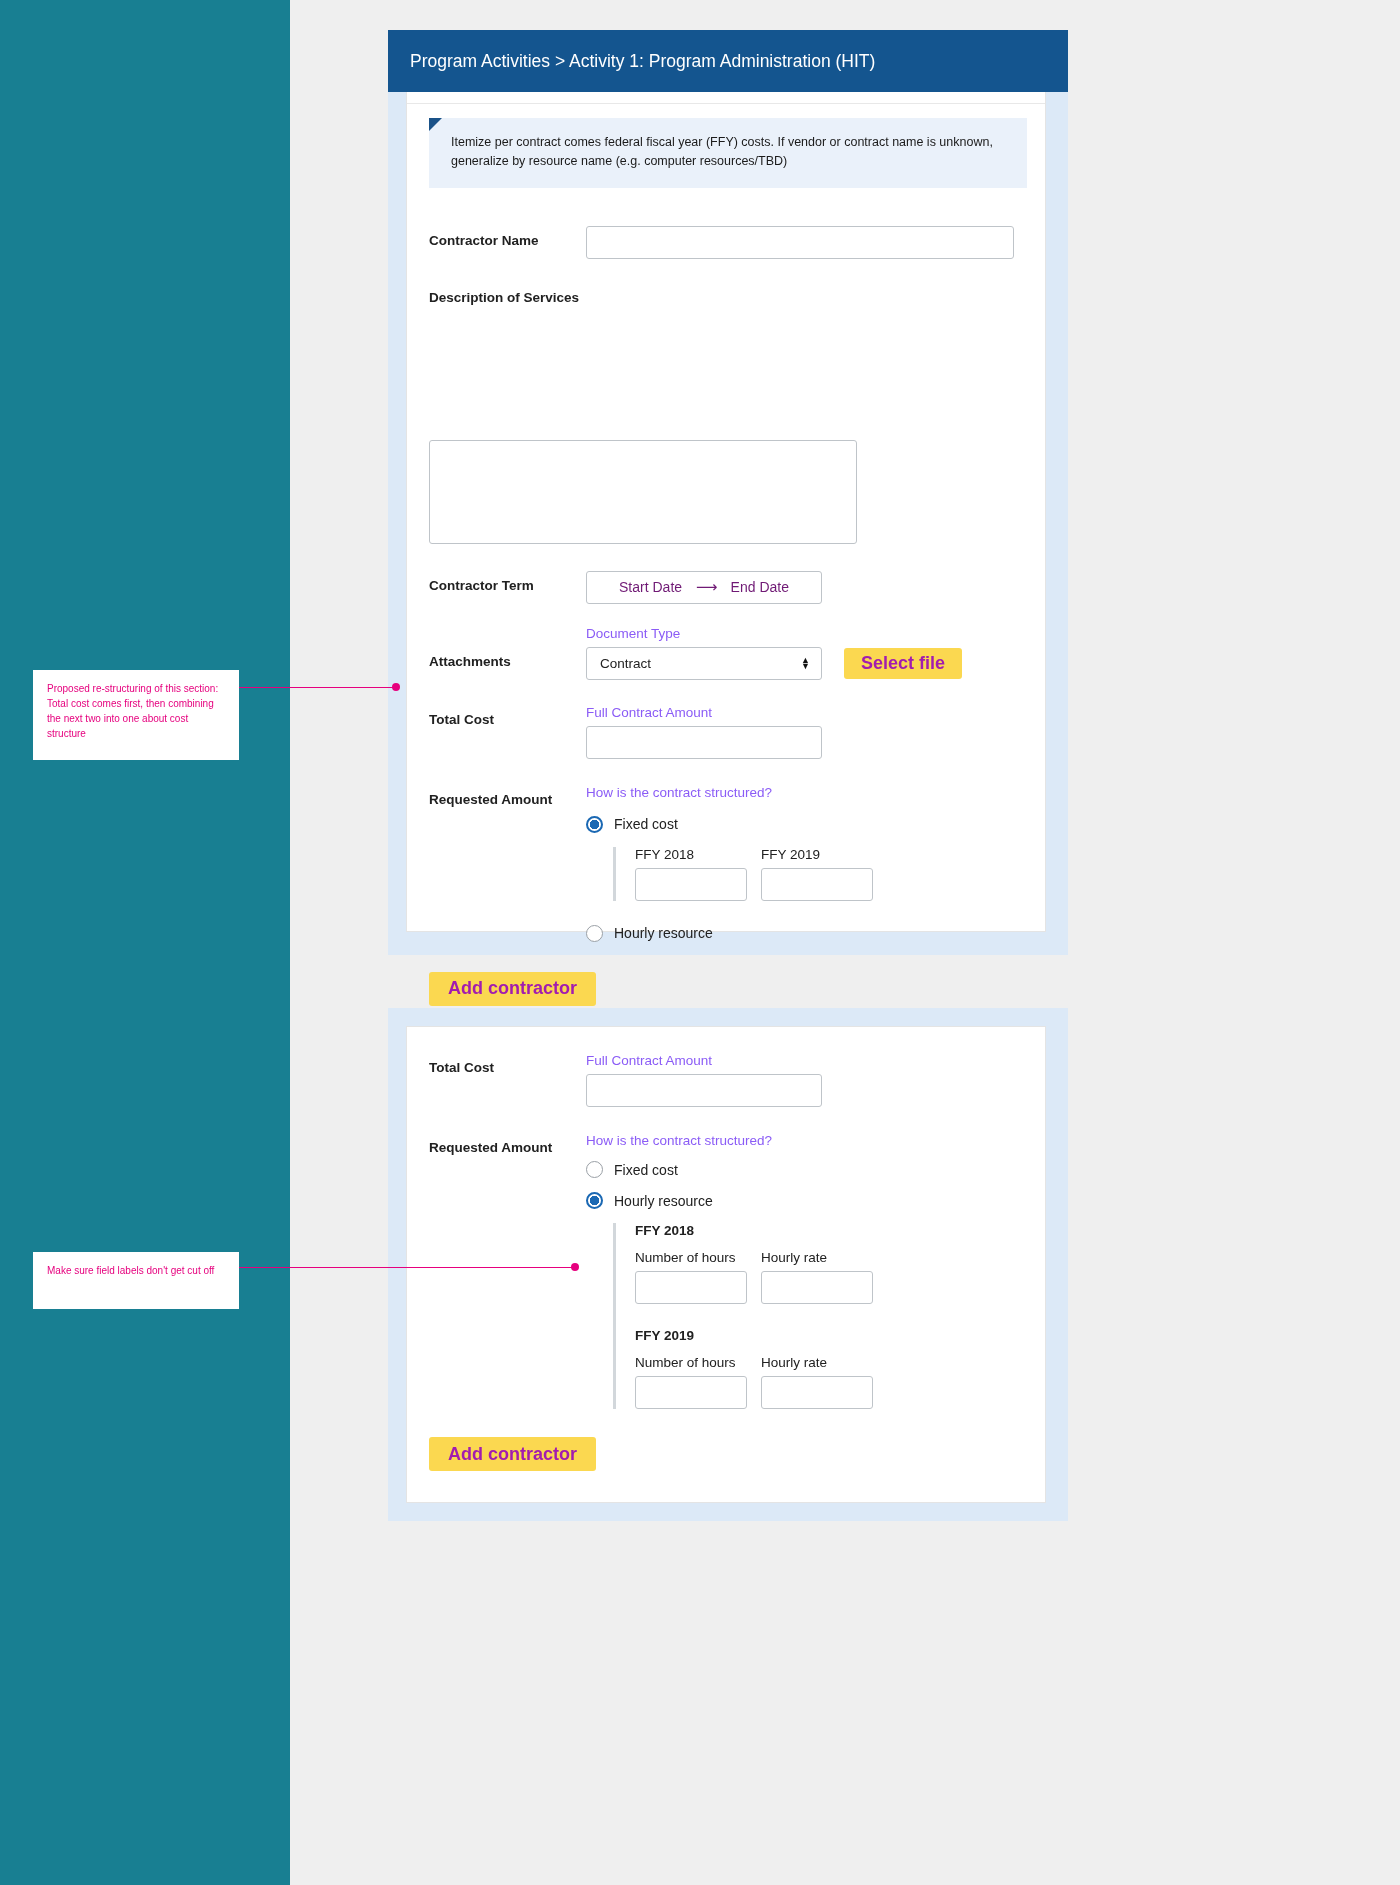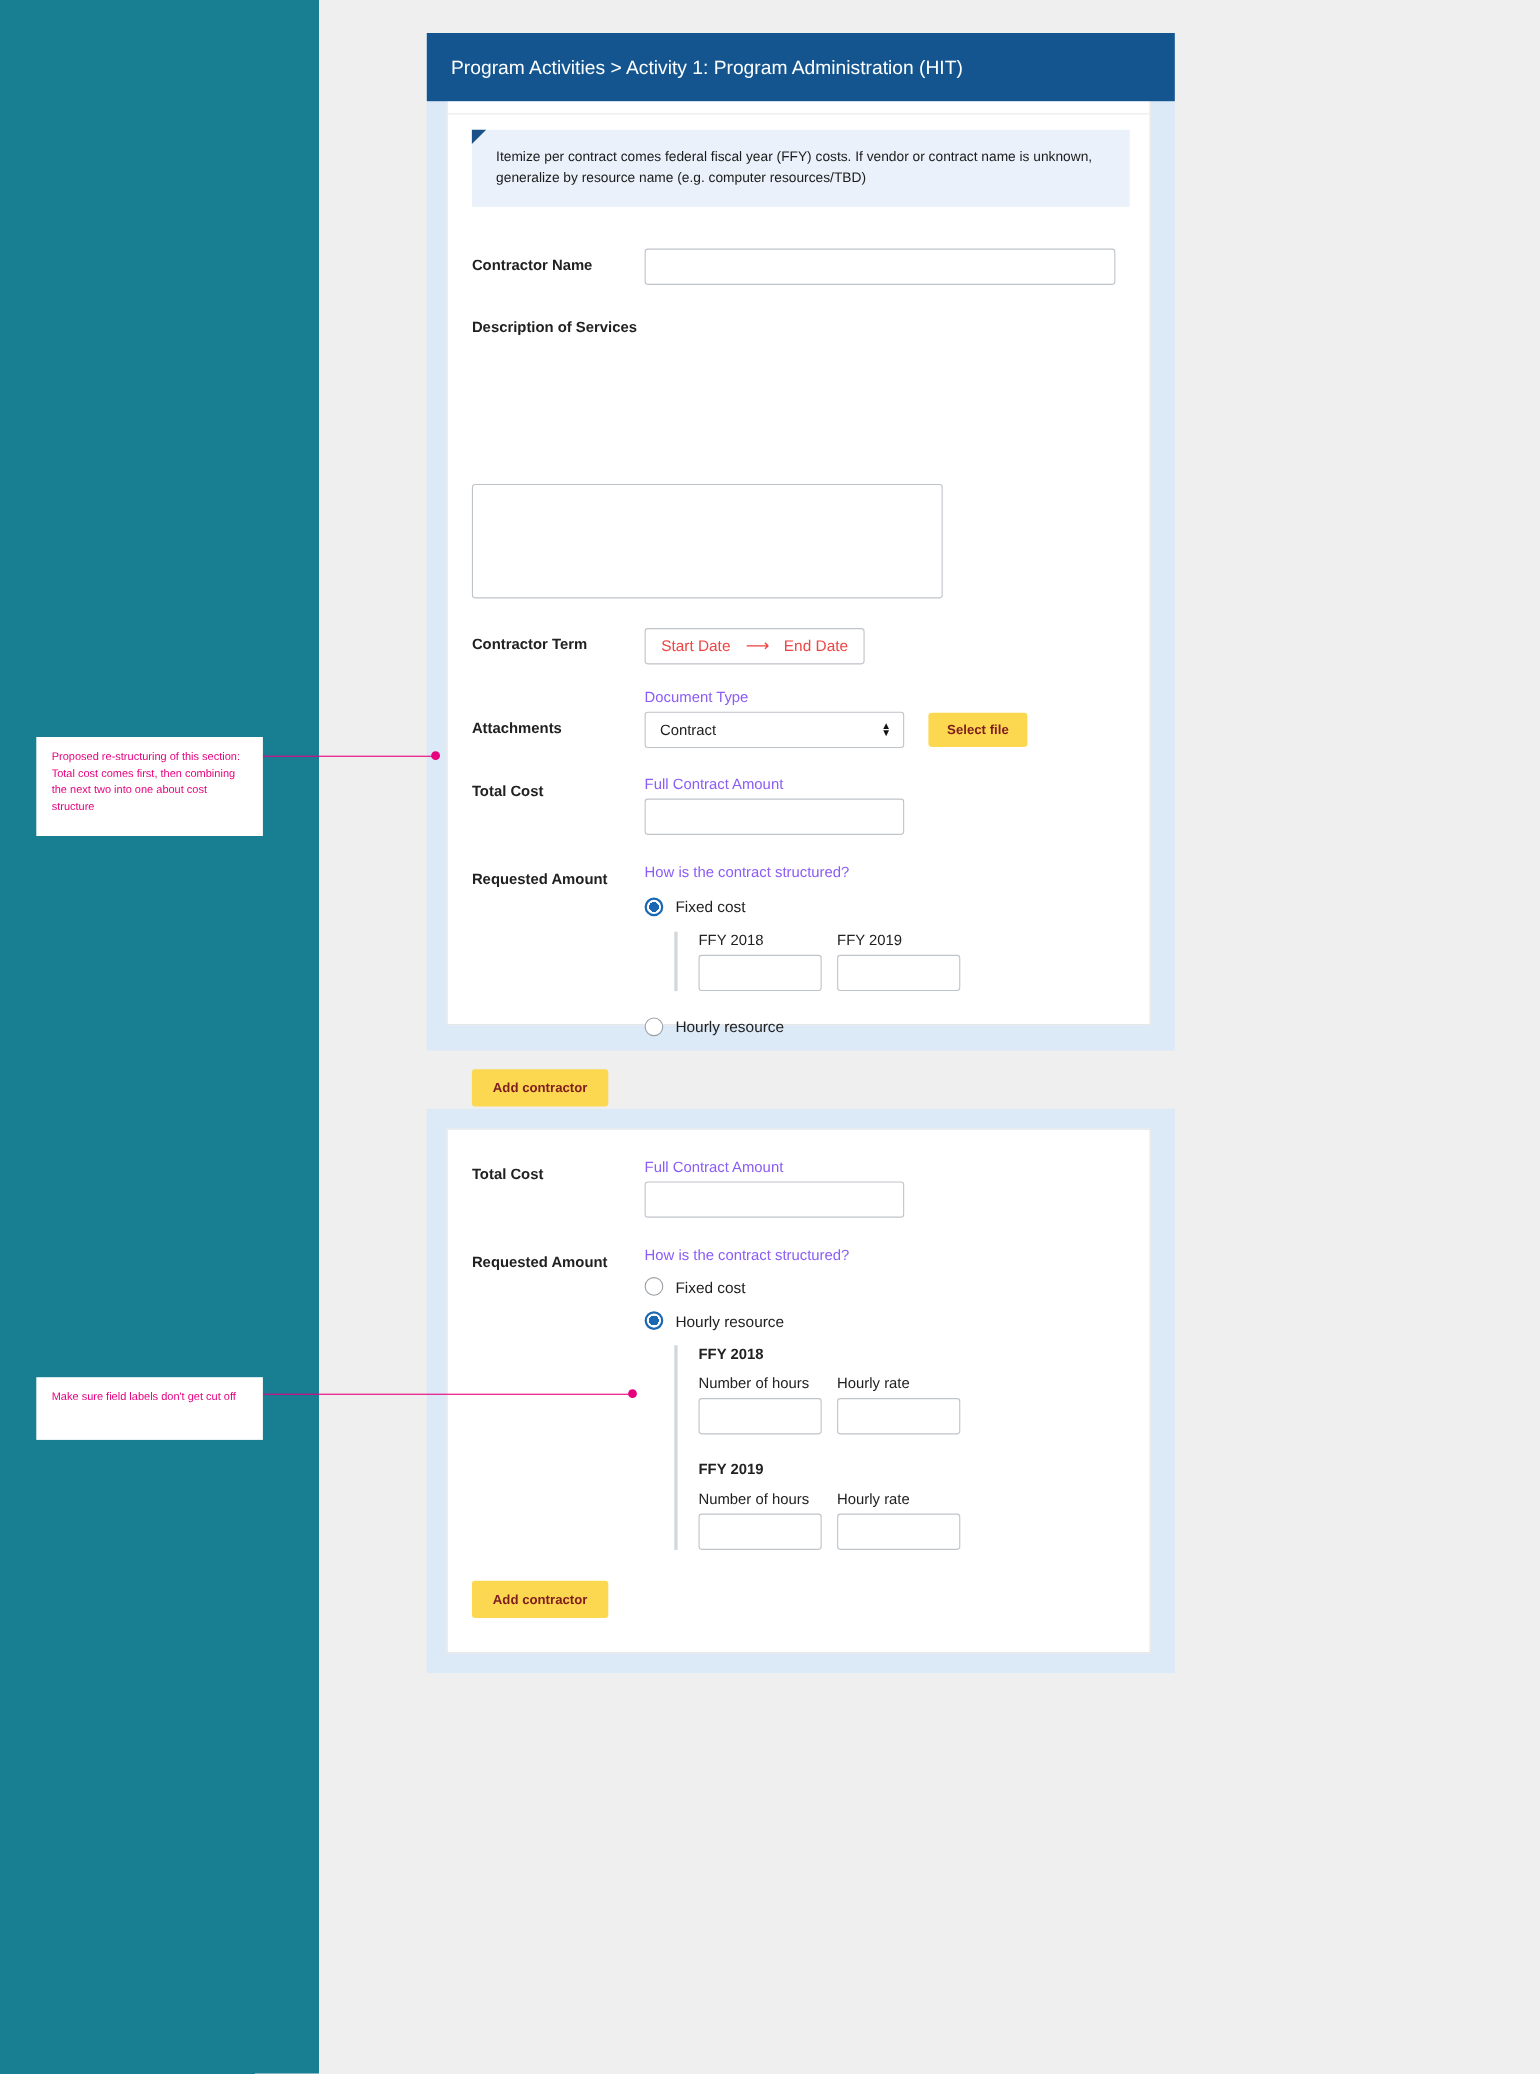--- a/index.html
+++ b/index.html
@@ -110,40 +110,40 @@
     background:#fff; height:33px;
   }
   .input-wide{ width:428px; }
   .input-money{ width:236px; }
   .textarea{
     border:1px solid #bfc4c9; border-radius:3px; background:#fff;
     width:428px; height:104px;
   }
   .daterange{
     border:1px solid #bfc4c9; border-radius:3px; background:#fff;
-    width:200px; height:33px;
+    width:236px; height:33px;
     display:flex; align-items:center; justify-content:center;
-    gap:14px; font-size:14px; color:#ef4444;
+    gap:14px; font-size:14px; color:#701a75;
   }
   .arrow-glyph{ font-size:15px; letter-spacing:-1px; }
 
   .select-wrap{ position:relative; width:236px; }
   .select{
     border:1px solid #bfc4c9; border-radius:3px; background:#fff;
     height:33px; display:flex; align-items:center;
     padding-left:13px; font-size:13.5px; color:#212121;
   }
   .select-arrows{
     position:absolute; right:12px; top:50%; transform:translateY(-50%);
     display:flex; flex-direction:column; line-height:6px;
     font-size:9px; color:#111;
   }
   .btn-yellow{
     background:#fbd850; border:0; border-radius:3px;
-    font-size:12px; font-weight:bold; color:#7f1d1d;
+    font-size:18px; font-weight:bold; color:#a21caf;
     height:31px; padding:0 17px;
     display:inline-flex; align-items:center; cursor:pointer;
     font-family:"Liberation Sans", sans-serif;
   }
 
   .radio-line{ display:flex; align-items:center; gap:11px; }
   .radio{
     width:17px; height:17px; border-radius:50%;
     border:1px solid #9aa0a6; background:#fff;
     flex:0 0 17px;

